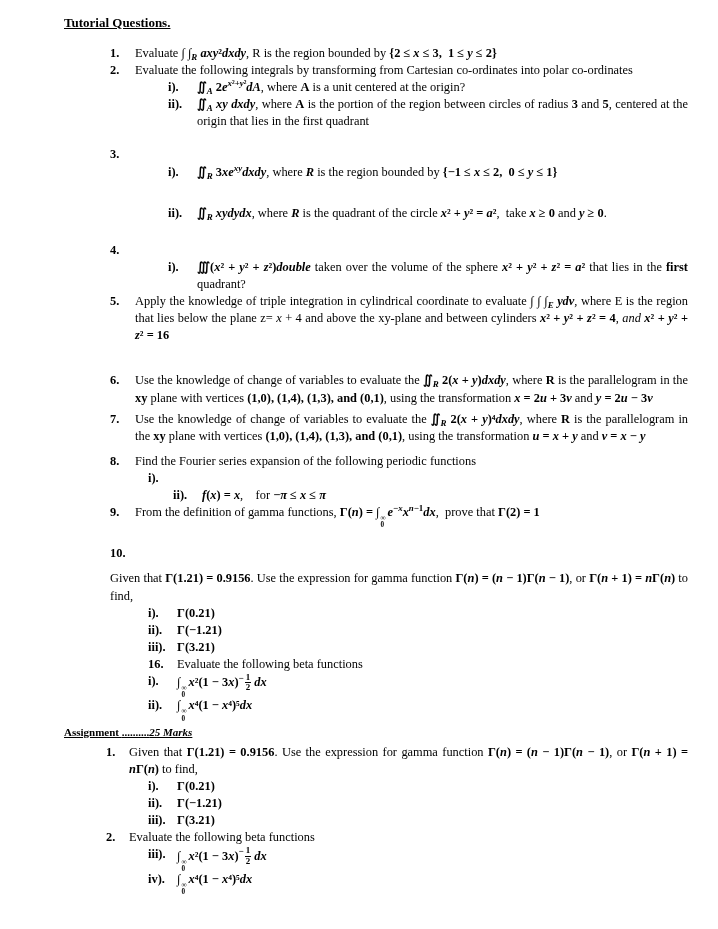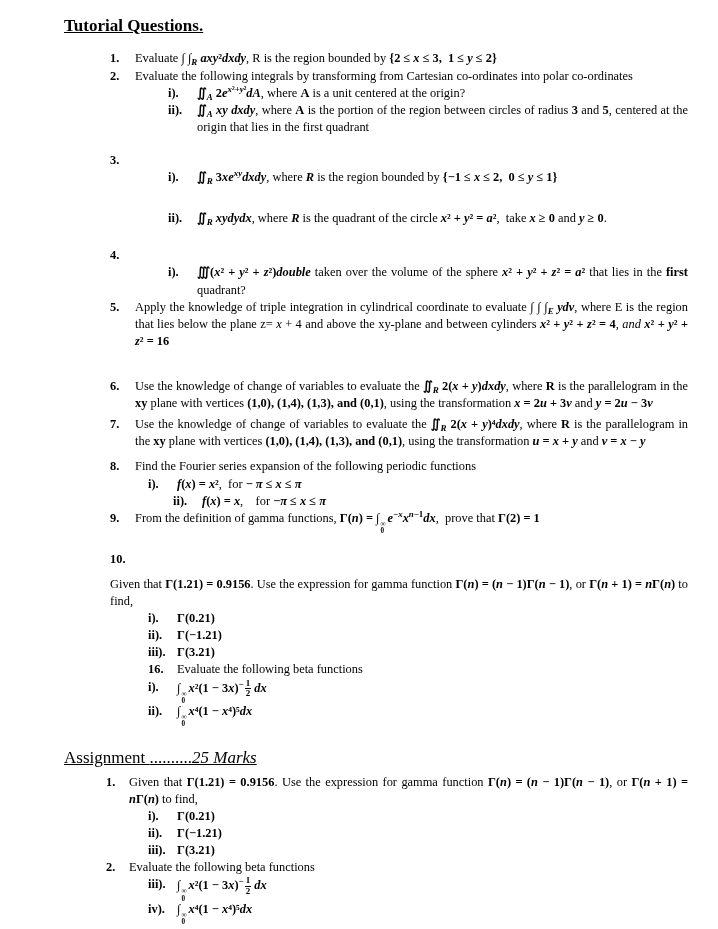--- a/index.html
+++ b/index.html
@@ -9,21 +9,21 @@
     padding:14px 30px 0 64px;
     overflow:hidden;
     background:#ffffff;
     color:#000;
     font-family:"Liberation Serif", serif;
     font-size:12.4px;
     line-height:1.38;
   }
   .title{
     display:inline-block;
-    font-size:17px;
+    font-size:13px;
     font-weight:bold;
     text-decoration:underline;
     margin:0 0 13px 0;
   }
   .item{display:flex;padding-left:46px;}
   .item .num{flex:0 0 25px;font-weight:bold;}
   .sub{display:flex;}
   .indent-a{padding-left:104px;}
   .indent-b{padding-left:84px;}
   .indent-c{padding-left:109px;}
@@ -41,23 +41,23 @@
     font-size:0.58em;line-height:1;font-style:normal;
     padding:0 2px 0 1px;
   }
   
   .sfrac{
     display:inline-flex;flex-direction:column;align-items:center;
     line-height:1.05;vertical-align:0.12em;margin-left:1px;font-style:normal;
   }
   .sfrac > span:last-child{border-top:1px solid #000;padding:0 1px;}
   .assign-heading{
-    margin-top:20px;
-    font-weight:normal;
-    font-size:17px;
+    margin-top:4px;
+    font-weight:bold;
+    font-size:11px;
     text-decoration:underline;
   }
   .assign-heading .marks{font-style:italic;}
   .assign .item{padding-left:42px;}
   .assign .item .num{flex:0 0 23px;}
 </style>
 </head>
 <body>
 
 <div class="doc">
@@ -124,21 +124,20 @@
     <div class="txt just">Use the knowledge of change of variables to evaluate the <b>∬<sub><i>R</i></sub> 2(<i>x</i> + <i>y</i>)⁴<i>dxdy</i></b>, where <b>R</b> is the parallelogram in the <b>xy</b> plane with vertices <b>(1,0), (1,4), (1,3), and (0,1)</b>, using the transformation <b><i>u</i> = <i>x</i> + <i>y</i></b> and <b><i>v</i> = <i>x</i> − <i>y</i></b></div>
   </div>
 
   
   <div class="item mt8">
     <span class="num">8.</span>
     <div class="txt">Find the Fourier series expansion of the following periodic functions</div>
   </div>
   <div class="sub indent-b">
     <span class="sublabel">i).</span>
-    <div class="txt"><b><i>f</i>(<i>x</i>) = <i>x</i>²</b>, for <b>− <i>π</i> ≤ <i>x</i> ≤ <i>π</i></b></div>
   </div>
   <div class="sub indent-c">
     <span class="sublabel">ii).</span>
     <div class="txt"><b><i>f</i>(<i>x</i>) = <i>x</i></b>, for <b>−<i>π</i> ≤ <i>x</i> ≤ <i>π</i></b></div>
   </div>
 
   
   <div class="item">
     <span class="num">9.</span>
     <div class="txt">From the definition of gamma functions, <b>Γ(<i>n</i>) = ∫<span class="ib">

